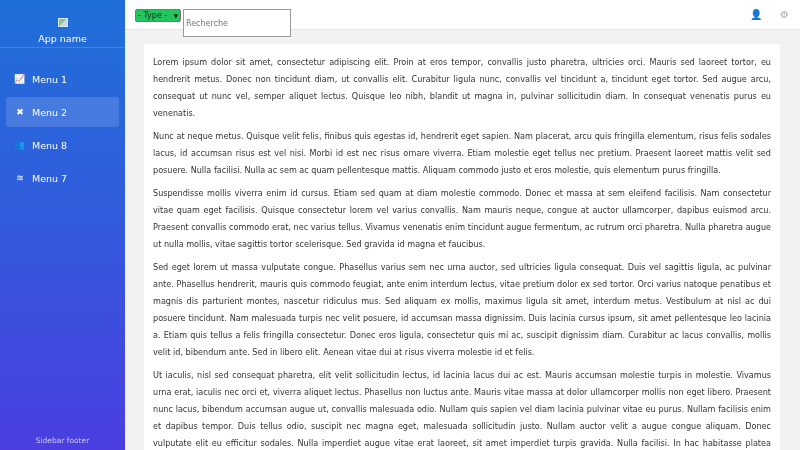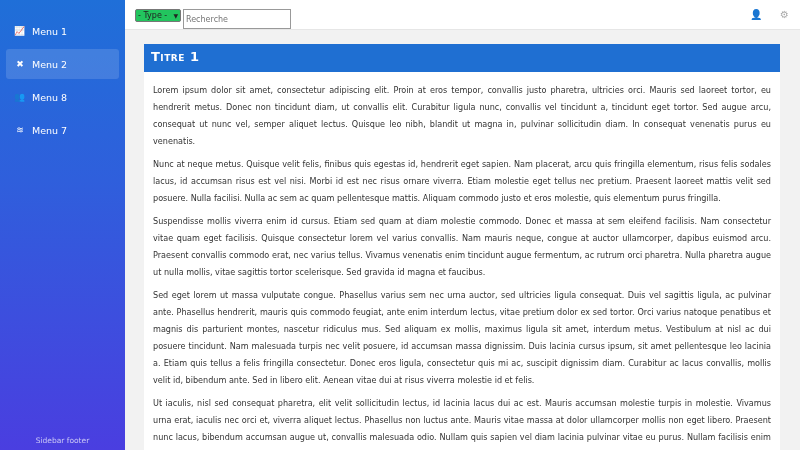--- a/index.html
+++ b/index.html
@@ -16,34 +16,38 @@
   .brand-name { display: block; font-size: 9.5px; margin-top: 2px; }
   .menu { margin-top: 16px; }
   .menu-item { display: flex; align-items: center; height: 30px; margin: 0 6px 3px 6px; padding-left: 8px; border-radius: 3px; font-size: 9.5px; cursor: pointer; }
   .menu-item.active { background: rgba(255,255,255,0.14); }
   .menu-item .ic { width: 12px; font-size: 9px; margin-right: 6px; text-align: center; }
   .sidebar-footer { position: absolute; bottom: 5px; width: 100%; text-align: center; font-size: 7.5px; color: rgba(255,255,255,0.7); margin-top: 16px; }
 
   .topbar { position: absolute; left: 125px; top: 0; width: 675px; height: 30px; background: #fff; border-bottom: 1px solid #e6e6e6; }
   .type-select { position: absolute; left: 10px; top: 9px; height: 13px; width: 46px; font-size: 8px; border: 1px solid #777; border-radius: 2px; background: #22c55e; padding: 0 2px; display: flex; align-items: center; justify-content: space-between; color: #222; }
   .type-select .chev { font-size: 6px; }
-  .search-input { position: absolute; left: 58px; top: 9px; height: 20px; width: 108px; font-size: 8px; border: 1px solid #999; padding: 0 2px; color: #999; font-family: "DejaVu Sans", sans-serif; }
+  .search-input { position: absolute; left: 58px; top: 9px; height: 28px; width: 108px; font-size: 8px; border: 1px solid #999; padding: 0 2px; color: #999; font-family: "DejaVu Sans", sans-serif; }
   .top-icon { position: absolute; top: 9px; font-size: 10px; color: #aaa; }
   .user-icon { left: 625px; }
   .gear-icon { left: 655px; }
 
   .panel { position: absolute; left: 144px; top: 44px; width: 636px; height: 406px; background: #fff; }
   .panel-title { height: 28px; background: #1f6fd2; color: #fff; font-size: 13px; font-weight: bold; font-variant: small-caps; padding: 5px 0 0 7px; letter-spacing: 0.5px; }
   .panel-body { padding: 10px 9px 0 9px; }
   .panel-body p { font-size: 8.1px; line-height: 17px; color: #333; text-align: justify; margin-bottom: 6px; }
 </style>
 </head>
 <body>
 
 <aside class="sidebar">
+  <div class="brand">
+    <span class="brand-logo"></span>
+    <span class="brand-name">App name</span>
+  </div>
   <nav class="menu">
     <div class="menu-item">
       <span class="ic">📈</span>
       <span>Menu 1</span>
     </div>
     <div class="menu-item active">
       <span class="ic">✖</span>
       <span>Menu 2</span>
     </div>
     <div class="menu-item">
@@ -62,21 +66,20 @@
   <div class="type-select">
     <span>- Type -</span>
     <span class="chev">▼</span>
   </div>
   <input class="search-input" type="text" placeholder="Recherche" style="">
   <span class="top-icon user-icon">👤</span>
   <span class="top-icon gear-icon">⚙</span>
 </header>
 
 <main class="panel">
-  <div class="panel-title">Titre 1</div>
   <div class="panel-body">
     <p>Lorem ipsum dolor sit amet, consectetur adipiscing elit. Proin at eros tempor, convallis justo pharetra, ultricies orci. Mauris sed laoreet tortor, eu hendrerit metus. Donec non tincidunt diam, ut convallis elit. Curabitur ligula nunc, convallis vel tincidunt a, tincidunt eget tortor. Sed augue arcu, consequat ut nunc vel, semper aliquet lectus. Quisque leo nibh, blandit ut magna in, pulvinar sollicitudin diam. In consequat venenatis purus eu venenatis.</p>
     <p>Nunc at neque metus. Quisque velit felis, finibus quis egestas id, hendrerit eget sapien. Nam placerat, arcu quis fringilla elementum, risus felis sodales lacus, id accumsan risus est vel nisi. Morbi id est nec risus ornare viverra. Etiam molestie eget tellus nec pretium. Praesent laoreet mattis velit sed posuere. Nulla facilisi. Nulla ac sem ac quam pellentesque mattis. Aliquam commodo justo et eros molestie, quis elementum purus fringilla.</p>
     <p>Suspendisse mollis viverra enim id cursus. Etiam sed quam at diam molestie commodo. Donec et massa at sem eleifend facilisis. Nam consectetur vitae quam eget facilisis. Quisque consectetur lorem vel varius convallis. Nam mauris neque, congue at auctor ullamcorper, dapibus euismod arcu. Praesent convallis commodo erat, nec varius tellus. Vivamus venenatis enim tincidunt augue fermentum, ac rutrum orci pharetra. Nulla pharetra augue ut nulla mollis, vitae sagittis tortor scelerisque. Sed gravida id magna et faucibus.</p>
     <p>Sed eget lorem ut massa vulputate congue. Phasellus varius sem nec urna auctor, sed ultricies ligula consequat. Duis vel sagittis ligula, ac pulvinar ante. Phasellus hendrerit, mauris quis commodo feugiat, ante enim interdum lectus, vitae pretium dolor ex sed tortor. Orci varius natoque penatibus et magnis dis parturient montes, nascetur ridiculus mus. Sed aliquam ex mollis, maximus ligula sit amet, interdum metus. Vestibulum at nisl ac dui posuere tincidunt. Nam malesuada turpis nec velit posuere, id accumsan massa dignissim. Duis lacinia cursus ipsum, sit amet pellentesque leo lacinia a. Etiam quis tellus a felis fringilla consectetur. Donec eros ligula, consectetur quis mi ac, suscipit dignissim diam. Curabitur ac lacus convallis, mollis velit id, bibendum ante. Sed in libero elit. Aenean vitae dui at risus viverra molestie id et felis.</p>
     <p>Ut iaculis, nisl sed consequat pharetra, elit velit sollicitudin lectus, id lacinia lacus dui ac est. Mauris accumsan molestie turpis in molestie. Vivamus urna erat, iaculis nec orci et, viverra aliquet lectus. Phasellus non luctus ante. Mauris vitae massa at dolor ullamcorper mollis non eget libero. Praesent nunc lacus, bibendum accumsan augue ut, convallis malesuada odio. Nullam quis sapien vel diam lacinia pulvinar vitae eu purus. Nullam facilisis enim et dapibus tempor. Duis tellus odio, suscipit nec magna eget, malesuada sollicitudin justo. Nullam auctor velit a augue congue aliquam. Donec vulputate elit eu efficitur sodales. Nulla imperdiet augue vitae erat laoreet, sit amet imperdiet turpis gravida. Nulla facilisi. In hac habitasse platea dictumst. Mauris</p>
   </div>
 </main>
 
 </body></html>

